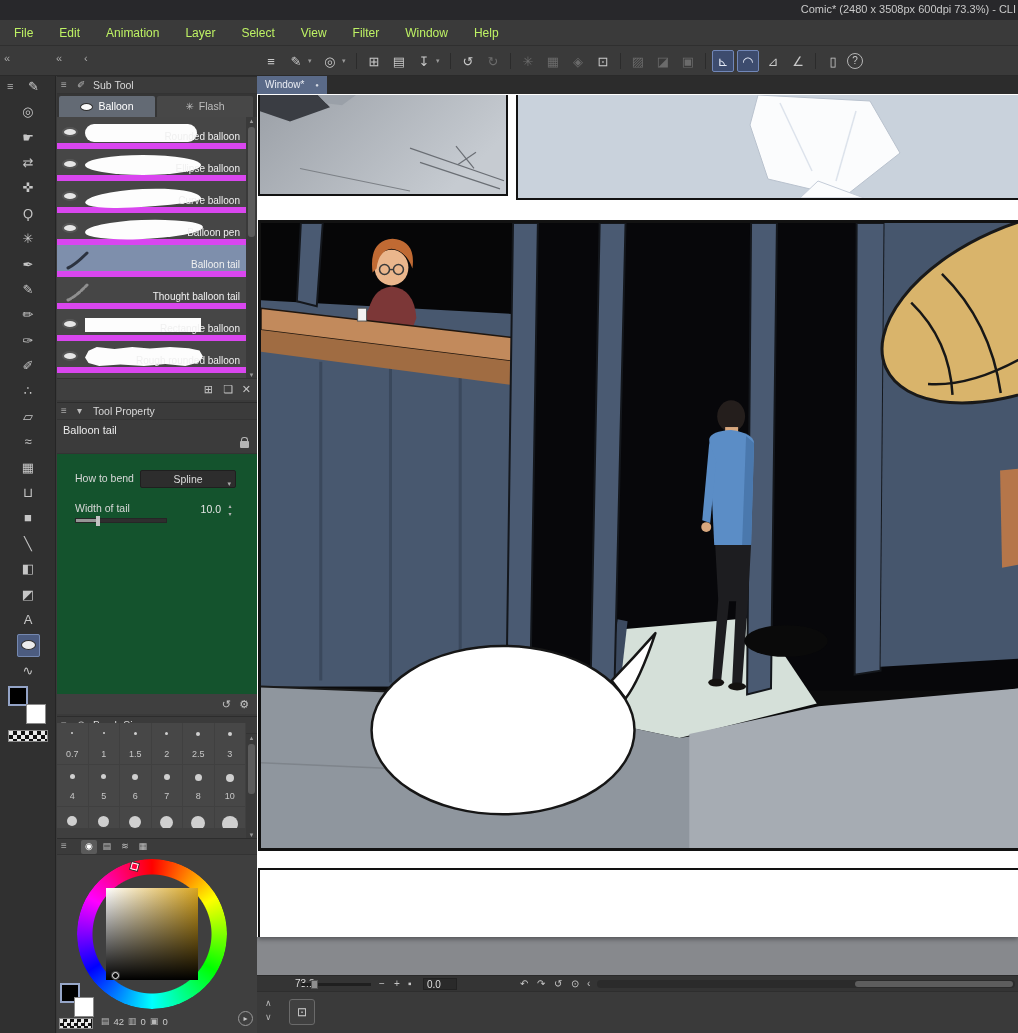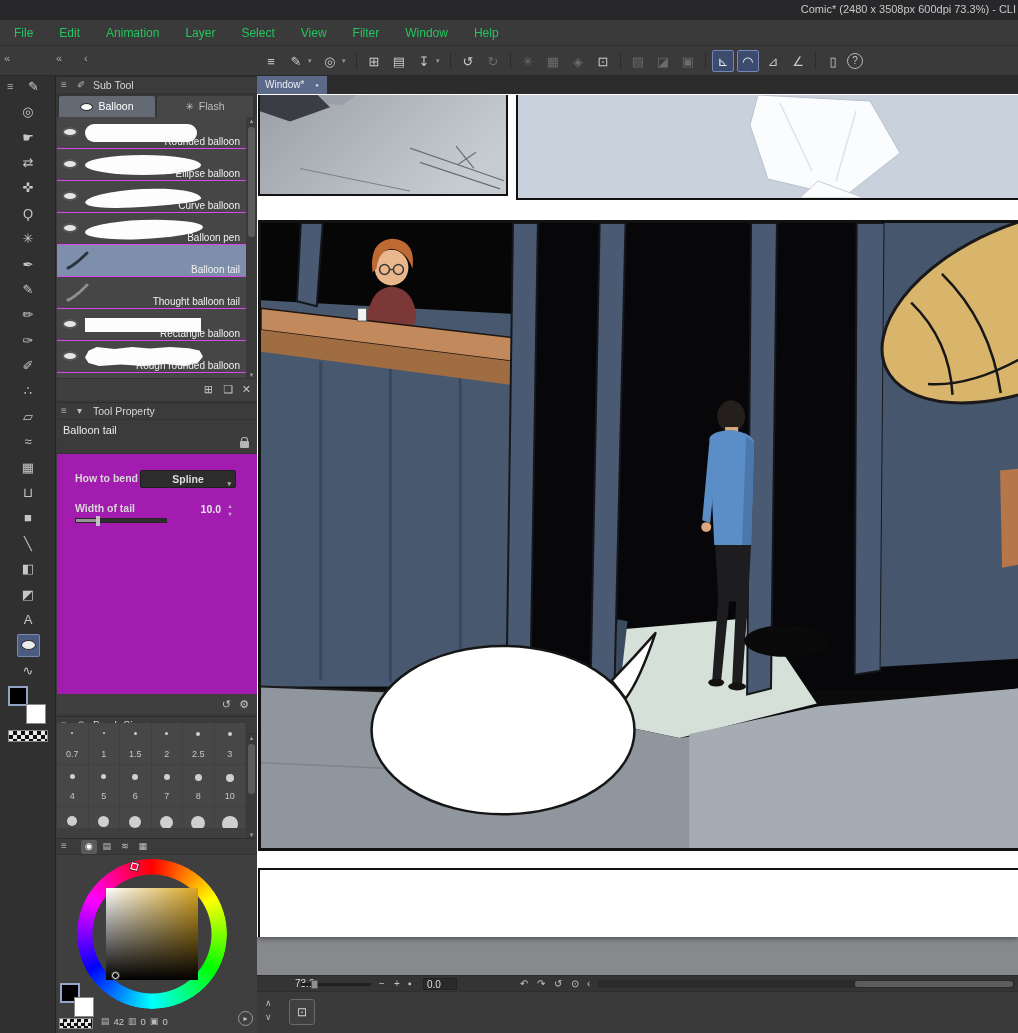--- a/index.html
+++ b/index.html
@@ -7,21 +7,21 @@
   .app{position:relative;width:1018px;height:1033px;background:#3a3a3a;
        font-family:"Liberation Sans",sans-serif;font-size:12px;color:#d4d4d4;overflow:hidden;}
 
   
   .titlebar{position:absolute;left:0;top:0;width:100%;height:20px;background:#28282b;}
   .title-text{position:absolute;right:2px;top:3px;font-size:11px;color:#c9c9c9;white-space:nowrap;padding-left:12px;}
 
   
   .menubar{position:absolute;left:0;top:20px;width:100%;height:26px;background:#3a3a3a;
            border-bottom:1px solid #2f2f2f;display:flex;gap:26px;padding-left:14px;align-items:center;}
-  .menu-item{font-size:12px;color:#22c55e;cursor:default;}
+  .menu-item{font-size:12px;color:#bef264;cursor:default;}
 
   
   .cmdbar{position:absolute;left:0;top:46px;width:100%;height:30px;background:#3a3a3a;border-bottom:1px solid #2a2a2a;}
   .dock-toggle{position:absolute;top:6px;font-size:11px;color:#a8a8a8;}
   .cmd-icons{position:absolute;left:260px;top:4px;height:22px;display:flex;align-items:center;gap:3px;}
   .ci{width:22px;height:22px;line-height:21px;text-align:center;font-size:13px;color:#c9c9c9;border:1px solid transparent;border-radius:2px;}
   .ci.dis{color:#6b6b6b;}
   .ci.act{background:#3d4c6e;border-color:#7187b8;color:#e4eaf6;}
   .ci-caret{font-size:7px;color:#9a9a9a;margin-left:-2px;width:8px;}
   .ci.circ{width:16px;height:16px;line-height:14px;border:1px solid #b5b5b5;border-radius:50%;font-size:10px;}
@@ -51,21 +51,21 @@
 
   
   #subtool{top:76px;height:324px;}
   .st-tabs{position:absolute;left:0;top:17px;width:100%;height:23px;background:#353535;}
   .st-tab{position:absolute;top:2px;height:21px;font-size:10.5px;line-height:20px;text-align:center;border-radius:2px 2px 0 0;}
   .st-tab.active{left:2px;width:96px;background:#636a74;color:#fff;}
   .st-tab.inactive{left:100px;width:96px;background:#474747;color:#bdbdbd;}
   .tab-oval{display:inline-block;width:13px;height:8px;border:1.5px solid #2c2c2c;background:#fafafa;border-radius:50%;margin-right:5px;vertical-align:middle;}
   .tab-flash{margin-right:5px;font-size:10px;}
   .st-list{position:absolute;left:0;top:40px;width:189px;height:262px;background:#464646;}
-  .st-row{position:relative;height:32px;border-bottom:1px solid #d946ef;background:#464646;}
+  .st-row{position:relative;height:32px;border-bottom:6px solid #d946ef;background:#464646;}
   .st-row.selected{background:#7e8fac;}
   .st-lbl{position:absolute;right:6px;bottom:1px;font-size:10px;color:#f0f0f0;}
   .mini{position:absolute;left:5px;top:10px;width:16px;height:10px;border:2px solid #565656;border-radius:50%;background:#e6e6e6;}
   .pv{position:absolute;background:#fdfdfd;}
   .pv.rounded{left:28px;top:7px;width:112px;height:18px;border-radius:9px;}
   .pv.ellipse{left:28px;top:6px;width:116px;height:20px;border-radius:50%;}
   .pv.curve{left:28px;top:8px;width:116px;height:18px;border-radius:50% 50% 60% 40%/60% 70% 30% 40%;transform:rotate(-3deg);}
   .pv.pen{left:28px;top:7px;width:118px;height:19px;border-radius:48% 52% 55% 45%/55% 48% 52% 45%;transform:rotate(-2deg);}
   .pv.rectangle{left:28px;top:9px;width:116px;height:14px;}
   .pv.rough{left:28px;top:6px;width:118px;height:19px;
@@ -76,21 +76,21 @@
   .sb-thumb{position:absolute;left:2px;width:7px;background:#5c5c5c;border-radius:3px;}
   .st-foot{position:absolute;left:0;bottom:0;width:100%;height:22px;background:#3f3f3f;border-top:1px solid #333;}
   .st-foot .fi{position:absolute;top:4px;font-size:11px;color:#c5c5c5;}
 
   
   #toolprop{top:402px;height:312px;}
   .tp-name{position:absolute;left:0;top:17px;width:100%;height:34px;background:#3b3b3b;border-bottom:1px solid #333;}
   .tp-name .nm{position:absolute;left:6px;top:4px;font-size:11px;color:#eaeaea;}
   .lock{position:absolute;right:8px;bottom:5px;width:9px;height:7px;background:#b5b5b5;border-radius:1px;}
   .lock::before{content:"";position:absolute;left:1px;top:-4px;width:5px;height:5px;border:1.5px solid #b5b5b5;border-bottom:none;border-radius:3px 3px 0 0;}
-  .tp-rows{position:absolute;left:0;top:51px;right:0;bottom:20px;background:#a21caf;font-weight:bold;}
+  .tp-rows{position:absolute;left:0;top:51px;right:0;bottom:20px;background:#14532d;}
   .tp-row1{position:relative;margin-top:16px;height:20px;}
   .tp-label{position:absolute;left:18px;top:2px;font-size:10.5px;color:#d8d8d8;}
   .dd{position:absolute;left:83px;top:0;width:96px;height:18px;background:#2d2d2d;border:1px solid #1f1f1f;border-radius:2px;
       color:#ddd;font-size:10.5px;text-align:center;line-height:16px;}
   .dd-caret{position:absolute;right:4px;top:5px;font-size:7px;color:#aaa;}
   .tp-row2{position:relative;margin-top:12px;height:32px;}
   .tp-row2 .tp-label{top:0;}
   .wtrack{position:absolute;left:18px;top:16px;width:92px;height:5px;background:#2e2e2e;border:1px solid #262626;}
   .wfill{width:20px;height:100%;background:#969696;}
   .wthumb{position:absolute;left:20px;top:-3px;width:4px;height:10px;background:#c2c2c2;}

